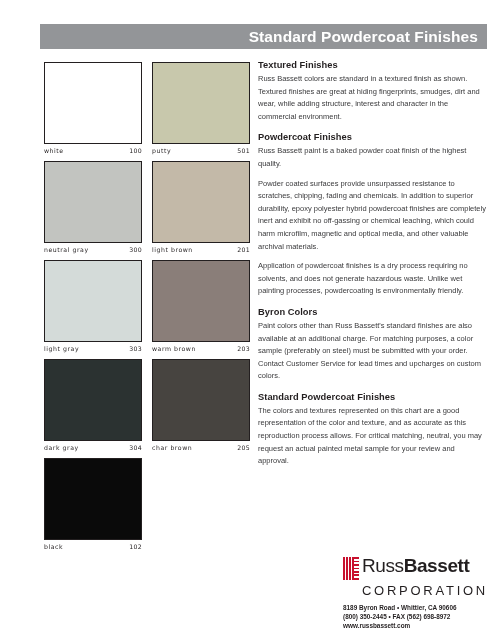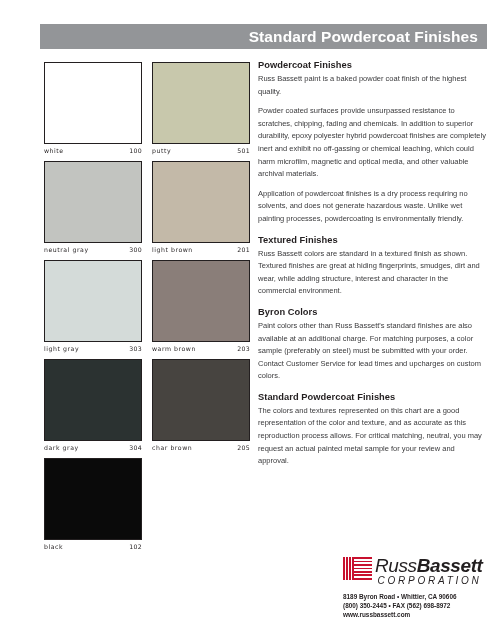--- a/index.html
+++ b/index.html
@@ -81,31 +81,31 @@
   .logo-mark .bars{
     width:11px;height:100%;
     background:repeating-linear-gradient(to right,
        #c8102e 0px,#c8102e 1.6px,#ffffff 1.6px,#ffffff 3.1px);
   }
   .logo-mark .stripes{
     flex:1;height:100%;
     background:repeating-linear-gradient(to bottom,
        #c8102e 0px,#c8102e 1.9px,#ffffff 1.9px,#ffffff 3.5px);
   }
-  .logo-word{line-height:1;font-style:italic;}
+  .logo-word{line-height:1;}
   .logo-word .wordmark{
     font-size:19px;color:#231f20;letter-spacing:-.4px;
     font-family:"Liberation Sans", sans-serif;
     display:block;
   }
   .logo-word .wordmark .light{font-weight:normal;}
   .logo-word .wordmark .bold{font-weight:bold;}
   .logo-word .corp{
-    display:block;font-size:10px;color:#231f20;
-    letter-spacing:2.75px;margin-top:1px;text-align:right;
+    display:block;font-size:13px;color:#231f20;
+    letter-spacing:2.75px;margin-top:9px;text-align:right;
     padding-right:1px;
   }
   .contact{
     margin-top:6px;
     font-size:6.4px;line-height:9.2px;color:#231f20;
     font-weight:bold;
   }
   .contact div{white-space:nowrap;}
 </style>
 </head>
@@ -178,28 +178,28 @@
         <div class="chip" style="background: rgb(10, 10, 10);"></div>
         <div class="meta">
           <span class="name">black</span>
           <span class="code">102</span>
         </div>
       </div>
     </div>
 
   <div class="text-col">
       <div class="sec">
+        <h2>Textured Finishes</h2>
+        <p>Russ Bassett colors are standard in a textured finish as shown.  Textured finishes are great at hiding fingerprints, smudges, dirt and wear, while adding structure, interest and character in the commercial environment.</p>
+      </div>
+      <div class="sec">
         <h2>Powdercoat Finishes</h2>
         <p>Russ Bassett paint is a baked powder coat finish of the highest quality.</p>
         <p>Powder coated surfaces provide unsurpassed resistance to scratches, chipping, fading and chemicals.  In addition to superior durability, epoxy polyester hybrid powdercoat finishes are completely inert and exhibit no off-gassing or chemical leaching, which could harm microfilm, magnetic and optical media, and other valuable archival materials.</p>
         <p>Application of powdercoat finishes is a dry process requiring no solvents, and does not generate hazardous waste. Unlike wet painting processes, powdercoating is environmentally friendly.</p>
-      </div>
-      <div class="sec">
-        <h2>Textured Finishes</h2>
-        <p>Russ Bassett colors are standard in a textured finish as shown.  Textured finishes are great at hiding fingerprints, smudges, dirt and wear, while adding structure, interest and character in the commercial environment.</p>
       </div>
       <div class="sec">
         <h2>Byron Colors</h2>
         <p>Paint colors other than Russ Bassett's standard finishes are also available at an additional charge.  For matching purposes, a color sample (preferably on steel) must be submitted with your order.  Contact Customer Service for lead times and upcharges on custom colors.</p>
       </div>
       <div class="sec">
         <h2>Standard Powdercoat Finishes</h2>
         <p>The colors and textures represented on this chart are a good representation of the color and texture, and as accurate as this reproduction process allows.  For critical matching, neutral, you may request an actual painted metal sample for your review and approval.</p>
       </div>
     </div>

